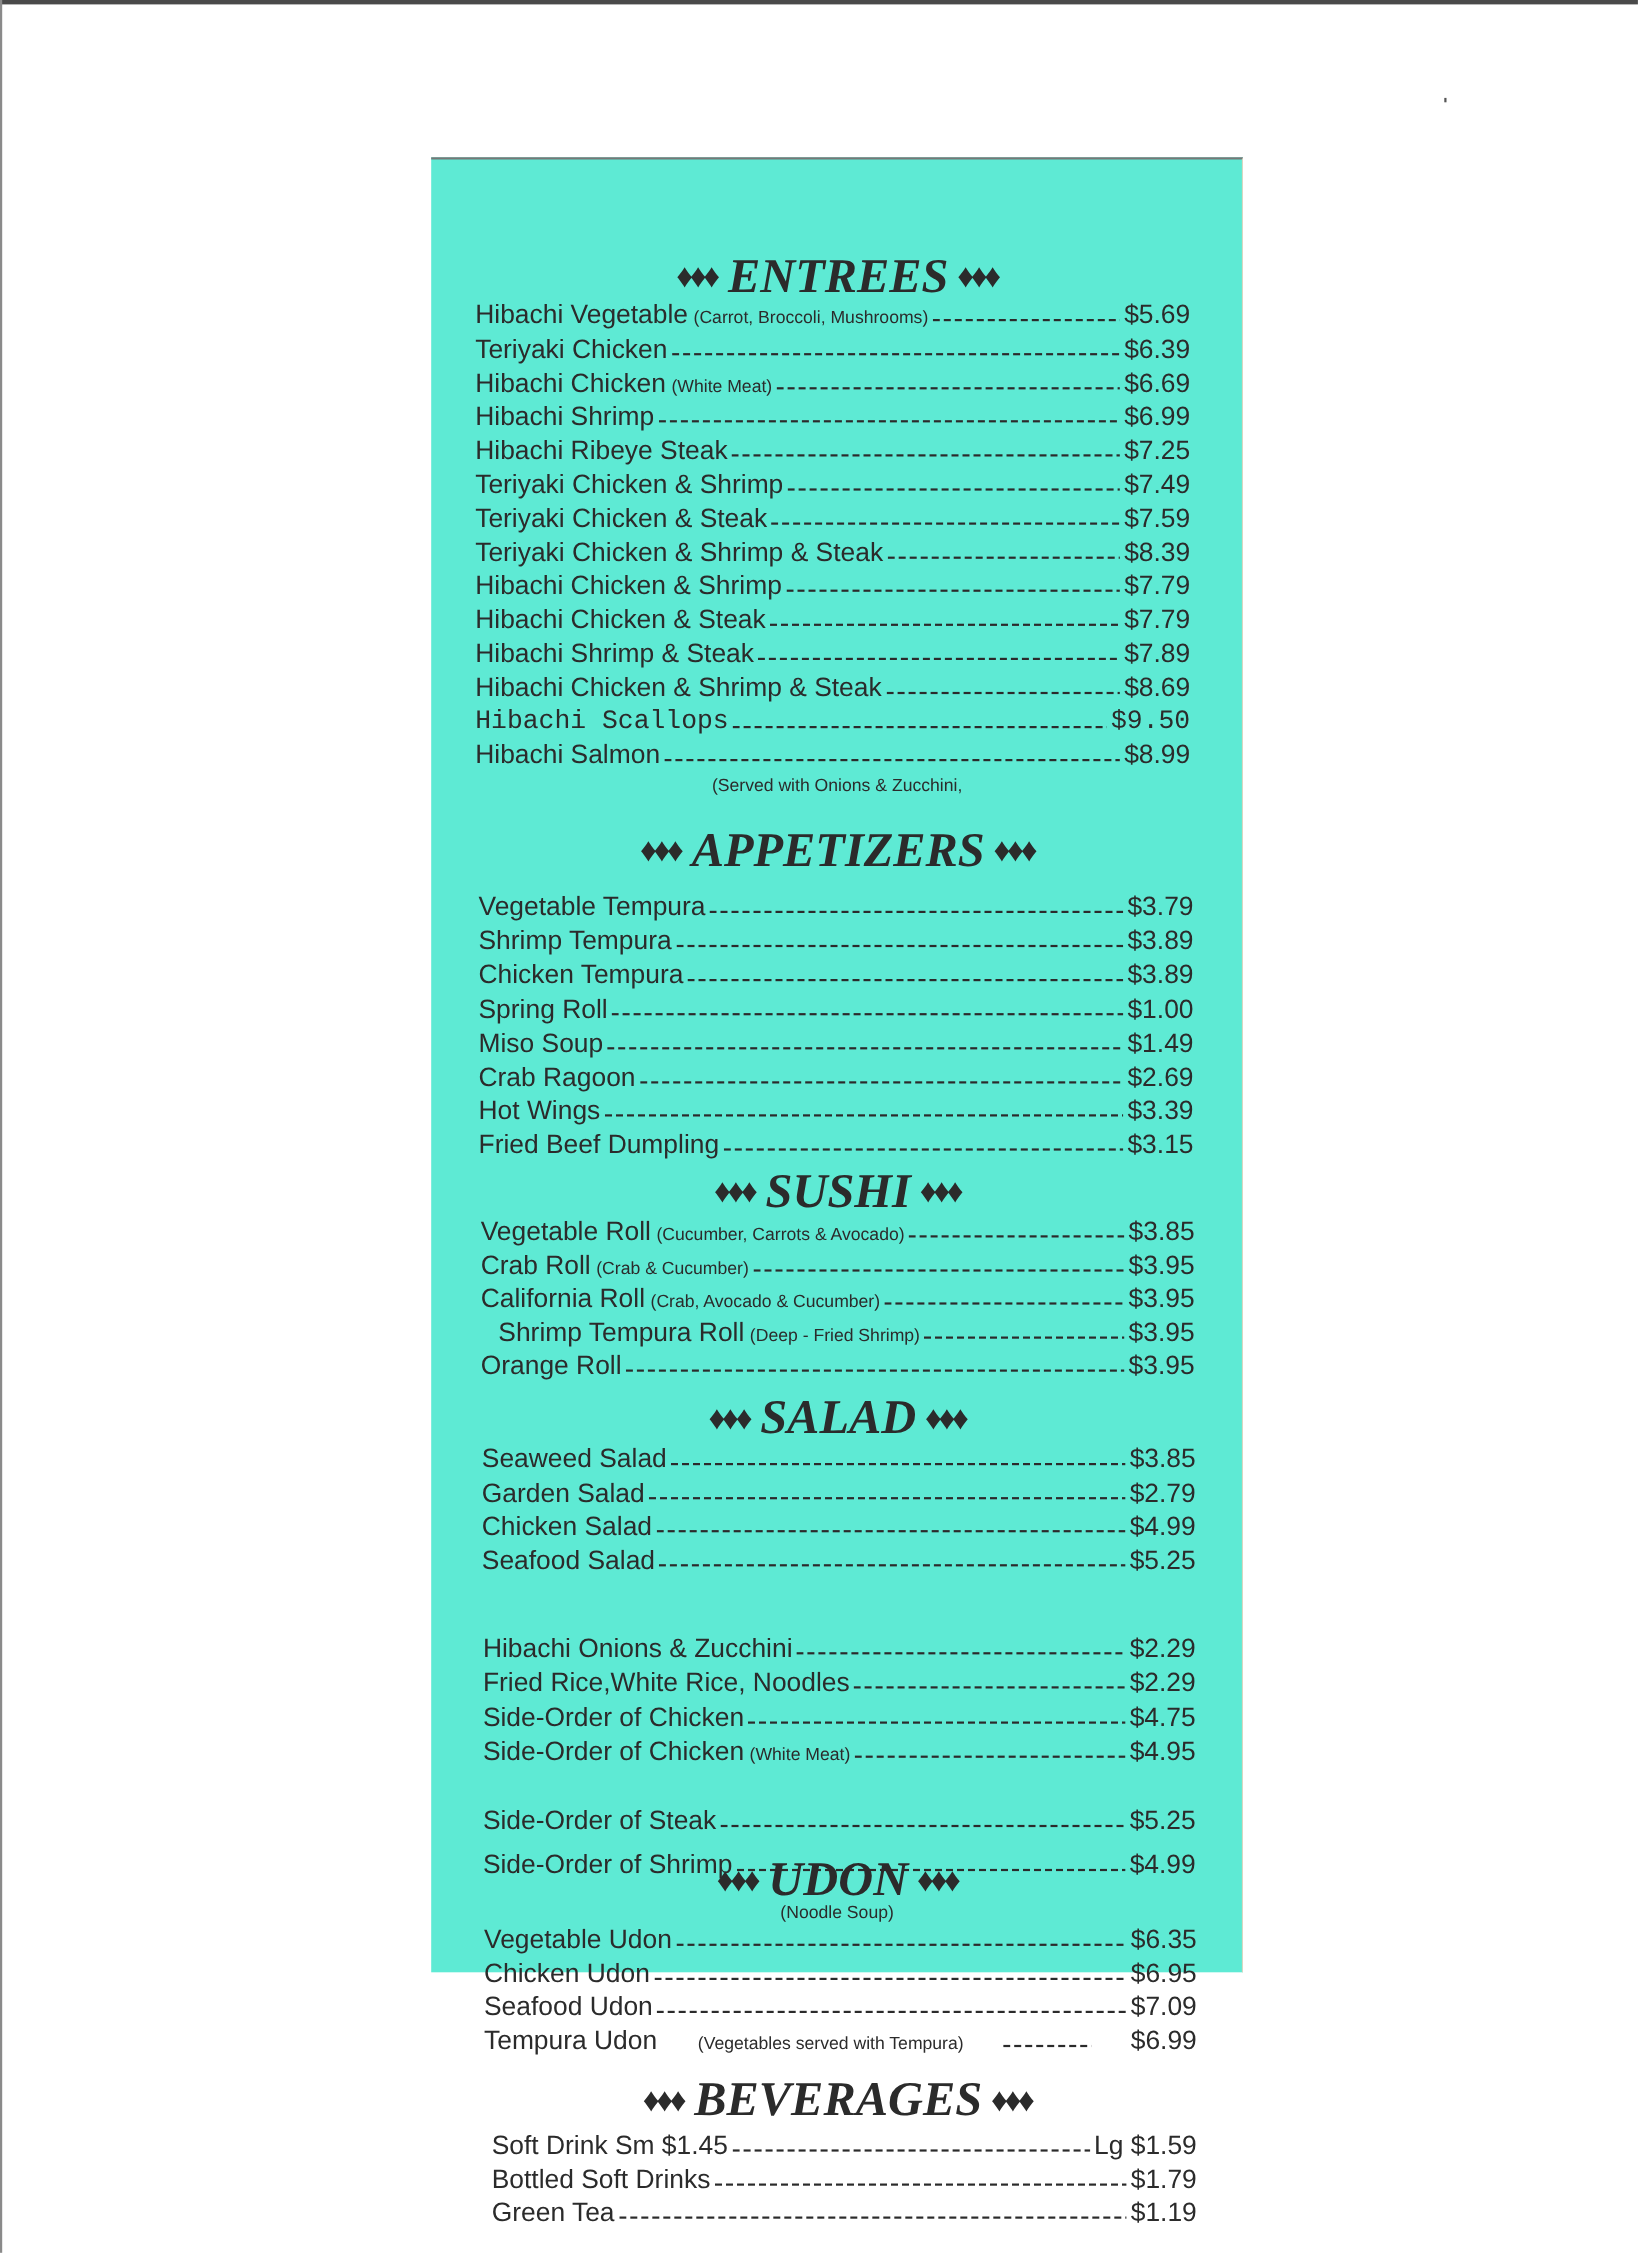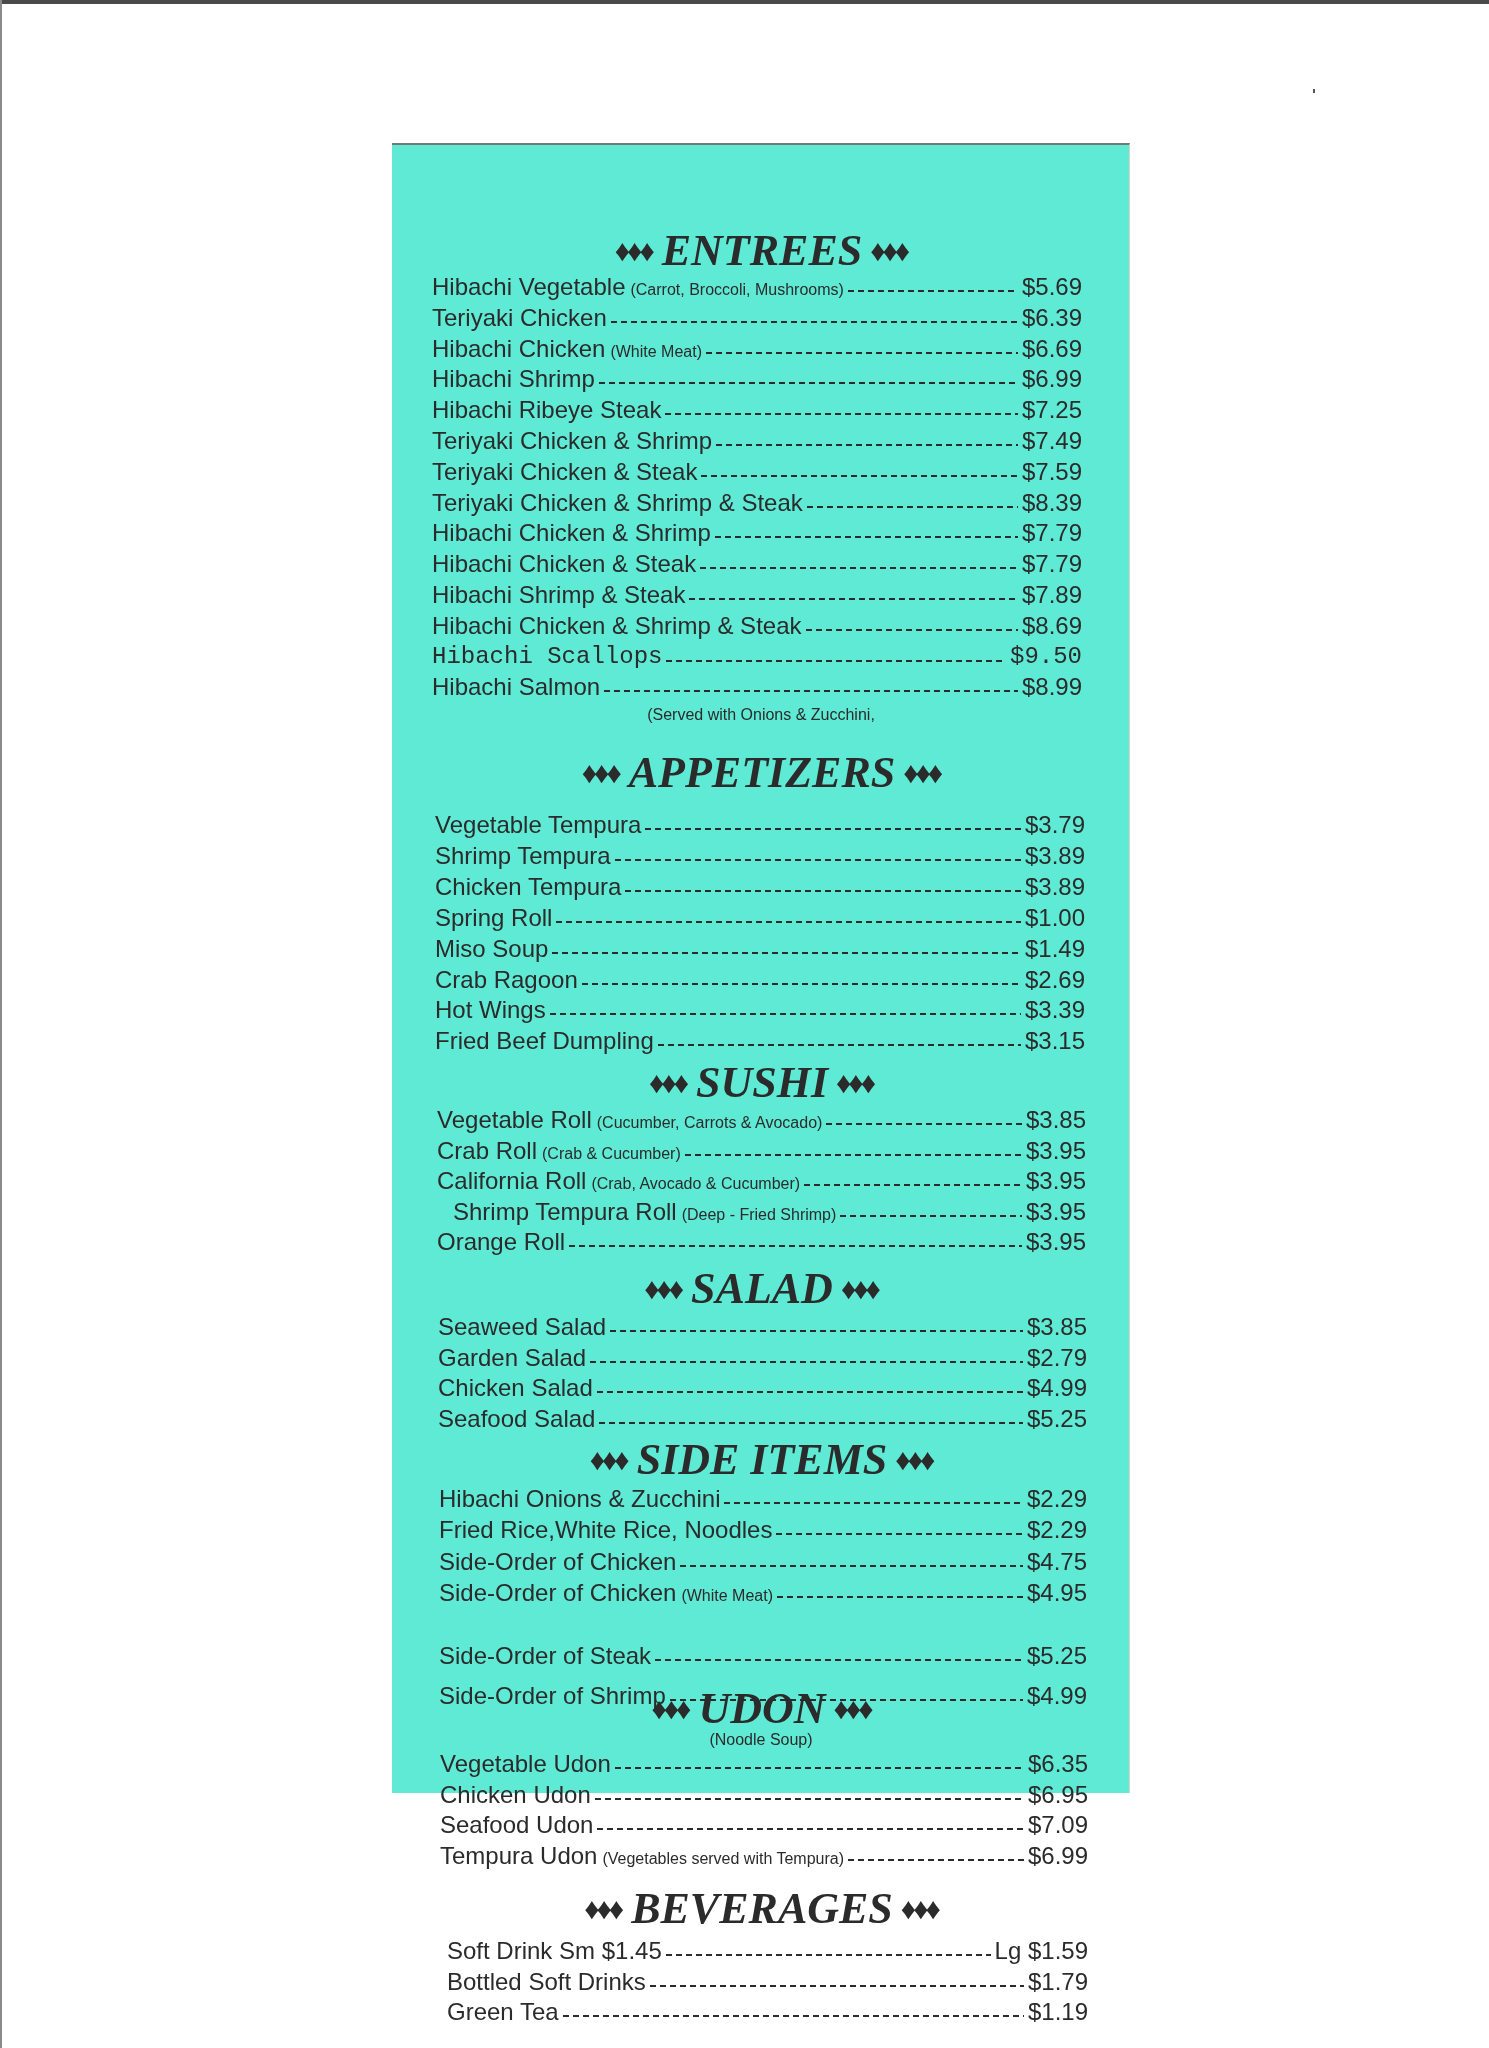--- a/index.html
+++ b/index.html
@@ -241,23 +241,20 @@
         <span class="dots"></span>
         <span class="price">$4.99</span>
       </div>
       <div class="row" style="top: 1259.1px; left: 46px; right: 42px;">
         <span class="name">Seafood Salad</span>
         <span class="dots"></span>
         <span class="price">$5.25</span>
       </div>
     </div>
 
-  <div class="header" style="top:1291px">
-    <span class="dia l">♦♦♦</span><span>SIDE ITEMS</span><span class="dia r">♦♦♦</span>
-  </div>
   <div id="side_items">
       <div class="row" style="top: 1339px; left: 47px; right: 42px;">
         <span class="name">Hibachi Onions &amp; Zucchini</span>
         <span class="dots"></span>
         <span class="price">$2.29</span>
       </div>
       <div class="row" style="top: 1370.4px; left: 47px; right: 42px;">
         <span class="name">Fried Rice,White Rice, Noodles</span>
         <span class="dots"></span>
         <span class="price">$2.29</span>
@@ -298,21 +295,21 @@
       <div class="row" style="top: 1634.7px; left: 48px; right: 41px;">
         <span class="name">Chicken Udon</span>
         <span class="dots"></span>
         <span class="price">$6.95</span>
       </div>
       <div class="row" style="top: 1665.4px; left: 48px; right: 41px;">
         <span class="name">Seafood Udon</span>
         <span class="dots"></span>
         <span class="price">$7.09</span>
       </div>
-      <div class="row" style="top: 1696.1px; left: 48px; right: 41px;">
+      <div class="row" style="top: 1696.1px; left: 48px; right: 41px; gap: 32px;">
         <span class="name">Tempura Udon</span>
         <span class="sub">(Vegetables served with Tempura)</span>
         <span class="dots"></span>
         <span class="price">$6.99</span>
       </div>
     </div>
 
   <div class="header" style="top:1740px">
     <span class="dia l">♦♦♦</span><span>BEVERAGES</span><span class="dia r">♦♦♦</span>
   </div>

